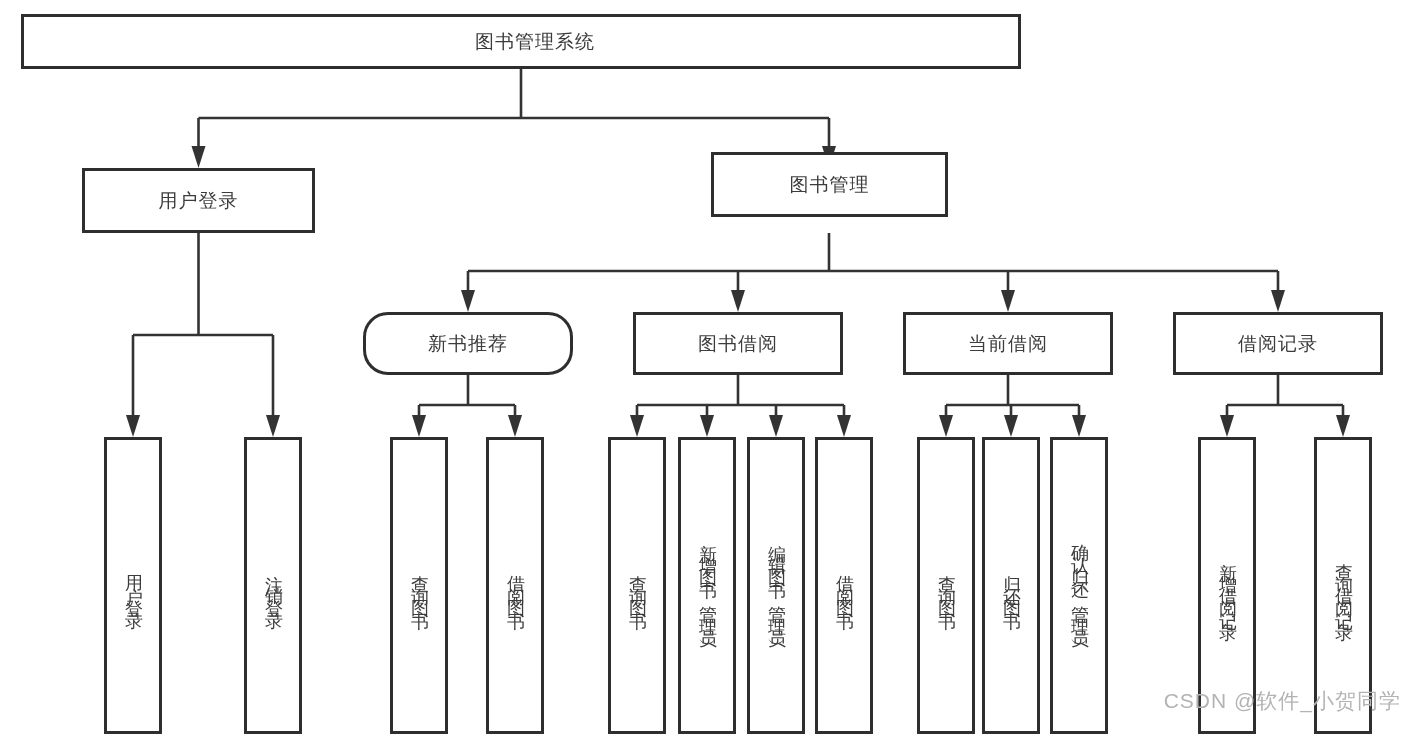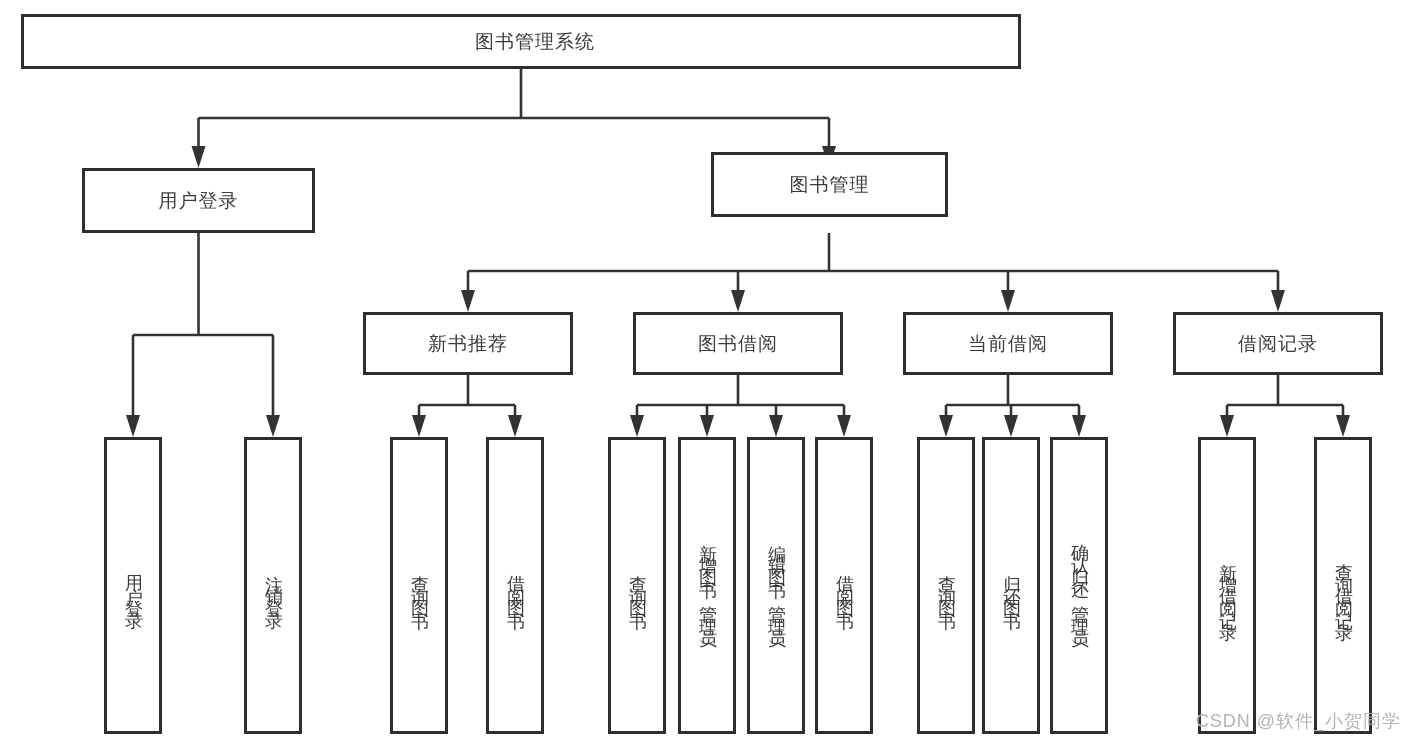--- a/index.html
+++ b/index.html
@@ -12,22 +12,22 @@
     position:absolute;box-sizing:border-box;background:#ffffff;
     border:3px solid #2e2e2e;display:flex;align-items:center;justify-content:center;
     color:#3c3c3c;
   }
   .h-label{font-size:19px;letter-spacing:1px;white-space:nowrap;}
   .leaf .v-label{
     writing-mode:vertical-lr;text-orientation:mixed;
     font-size:18px;letter-spacing:0.68em;line-height:1.1;
   }
   .watermark{
-    position:absolute;top:709px;right:4px;z-index:5;
-    font-size:18px;color:#b3b3b3;letter-spacing:1px;white-space:nowrap;
+    position:absolute;top:687px;right:4px;z-index:5;
+    font-size:21px;color:#b3b3b3;letter-spacing:1px;white-space:nowrap;
   }
 </style>
 </head>
 <body>
 
 <div class="canvas">
 
   <svg class="wires" viewBox="0 0 1405 747" xmlns="http://www.w3.org/2000/svg">
     <g stroke="#333333" stroke-width="2.6" fill="none">
 
@@ -79,21 +79,21 @@
     <span class="h-label">图书管理系统</span>
   </div>
 
   <div class="node" style="left:82px;top:168px;width:233px;height:65px;">
     <span class="h-label">用户登录</span>
   </div>
   <div class="node" style="left:711px;top:152px;width:237px;height:65px;">
     <span class="h-label">图书管理</span>
   </div>
 
-  <div class="node" style="left:363px;top:312px;width:210px;height:63px;">
+  <div class="node" style="left:363px;top:312px;width:210px;height:63px;border-radius:25px;">
     <span class="h-label">新书推荐</span>
   </div>
   <div class="node" style="left:903px;top:312px;width:210px;height:63px;">
     <span class="h-label">当前借阅</span>
   </div>
   <div class="node" style="left:633px;top:312px;width:210px;height:63px;">
     <span class="h-label">图书借阅</span>
   </div>
   <div class="node" style="left:1173px;top:312px;width:210px;height:63px;">
     <span class="h-label">借阅记录</span>

